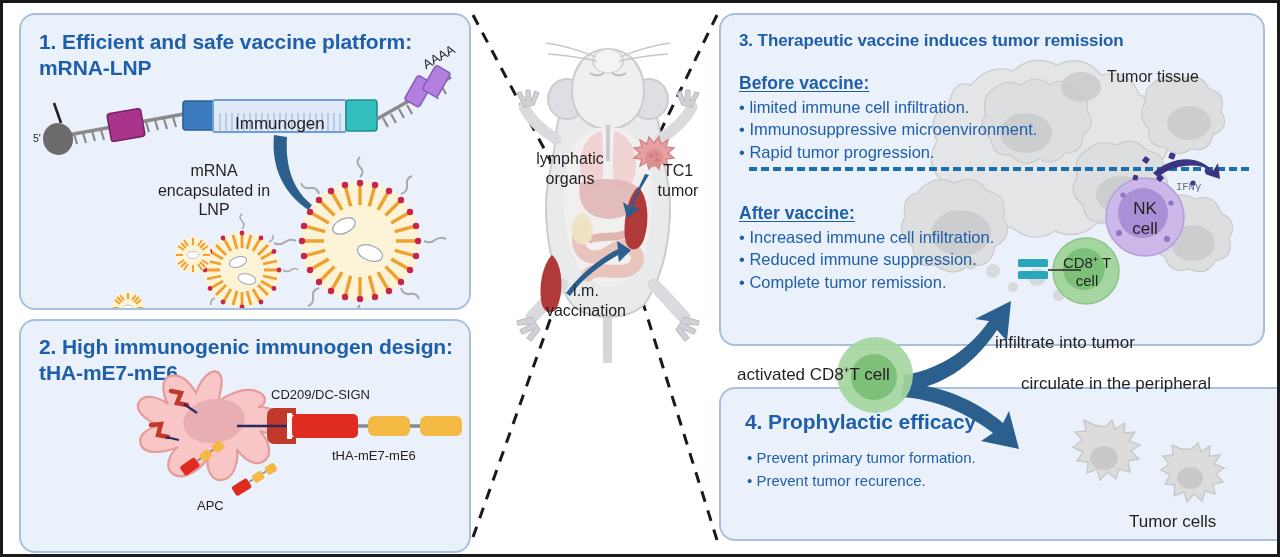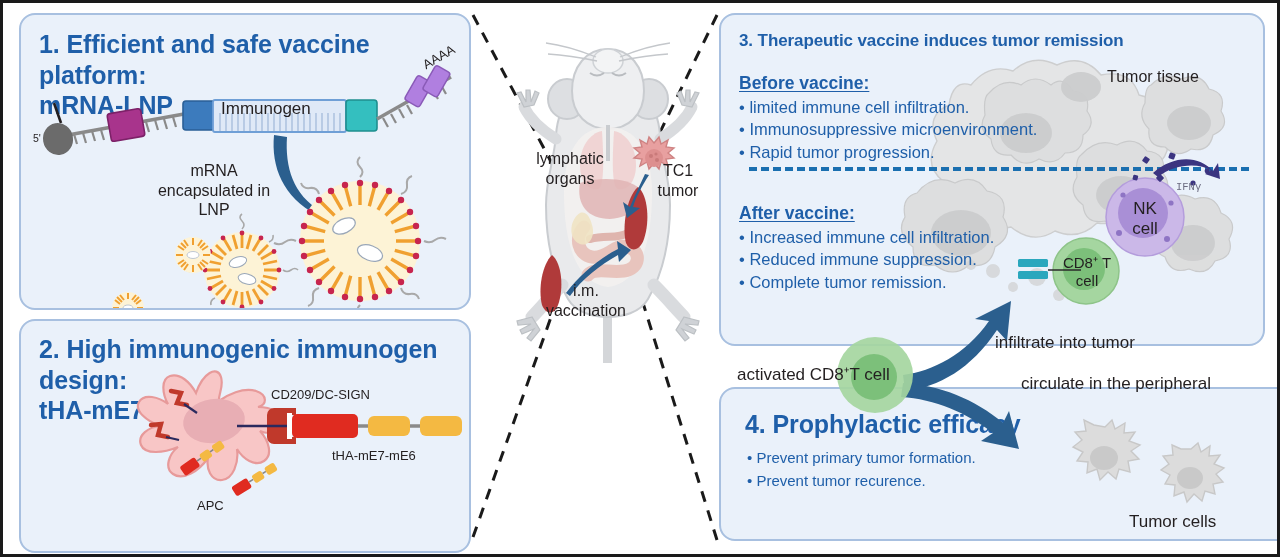--- a/index.html
+++ b/index.html
@@ -27,21 +27,21 @@
   }
   #panel1 { left: 16px;  top: 10px;  width: 452px; height: 297px; }
   #panel2 { left: 16px;  top: 316px; width: 452px; height: 234px; text-decoration: underline; }
   #panel3 { left: 716px; top: 10px;  width: 546px; height: 333px; }
   #panel4 { left: 716px; top: 384px; width: 594px; height: 154px; }
 
   .p-title {
     position: absolute;
     color: #1f5fa9;
     font-weight: bold;
-    font-size: 25px;
+    font-size: 21px;
     line-height: 1.22;
     letter-spacing: -0.1px;
     white-space: pre-line;
   }
   #panel1 .p-title { left: 18px; top: 14px; }
   #panel2 .p-title { left: 18px; top: 13px; }
   #panel3 .p-title { left: 18px; top: 16px; font-size: 17px; }
   #panel4 .p-title { left: 24px; top: 20px; }
 
   .sub-head {
@@ -362,21 +362,21 @@
           <line x1="0" y1="10" x2="0" y2="6"></line>
             <line x1="-7" y1="7" x2="-4" y2="4"></line>
           <line x1="-10" y1="0" x2="-6" y2="0"></line>
             <line x1="-7" y1="-7" x2="-4" y2="-4"></line>
         </g>
         <ellipse cx="0" cy="0" rx="4" ry="2.4" fill="#fff" stroke="#b8c2cf" stroke-width="0.8"></ellipse>
       </g>
     </svg>
 
     <div class="lbl xs" style="left:12px; top:117px;">5'</div>
-    <div class="lbl" style="left:200px; top:84px; font-size:17px;">Immunogen</div>
+    <div class="lbl" style="left:200px; top:99px; font-size:17px;padding-left:14px;">Immunogen</div>
     <div class="lbl sm" style="left:399px; top:44px; transform:rotate(-30deg); transform-origin:left top;">AAAA</div>
   </div>
 
   <div class="panel" id="panel2">
     <div class="p-title">2. High immunogenic immunogen design:
     tHA-mE7-mE6</div>
 
     <svg class="ov" width="452" height="222">
 
       <g>

